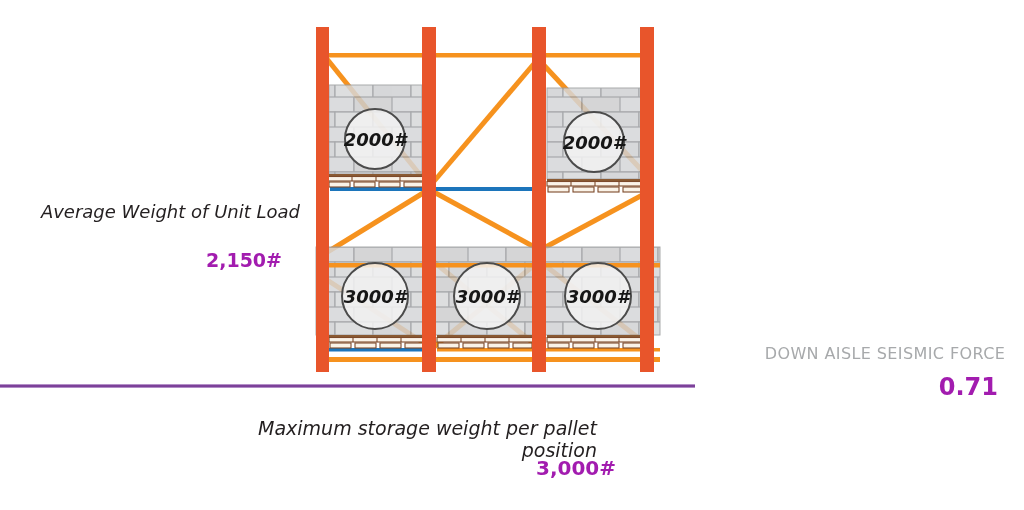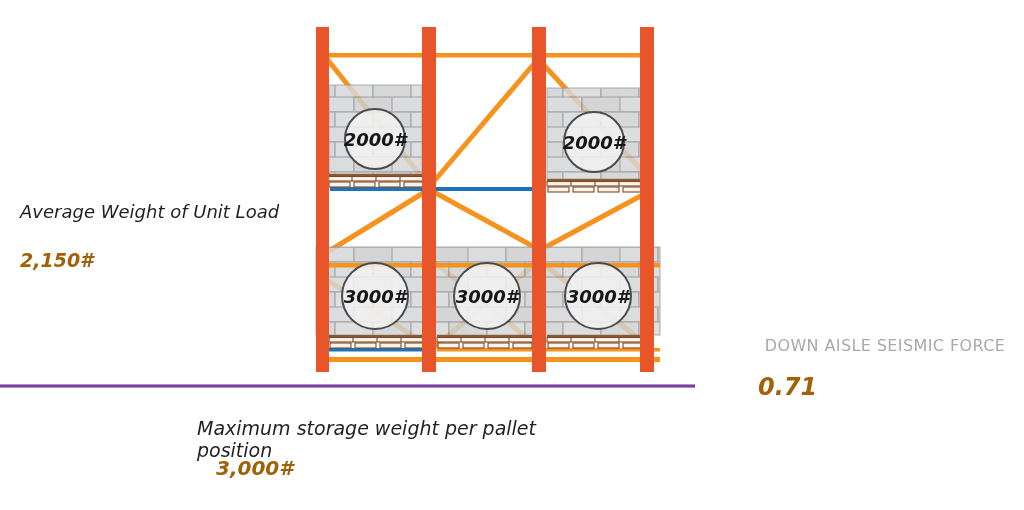--- a/index.html
+++ b/index.html
@@ -1,25 +1,25 @@
 <!DOCTYPE html>
 <html><head>
 <meta charset="utf-8">
 <style>
   html,body{margin:0;padding:0;background:#ffffff;}
   .canvas{
     position:relative;width:1024px;height:510px;background:#ffffff;overflow:hidden;
     font-family:"DejaVu Sans","Liberation Sans",sans-serif;color:#231F20;
   }
   .abs{position:absolute;}
-  .ann-label{font-style:italic;font-size:18px;text-align:left;color:#231F20;}
-  .ann-value{font-style:italic;font-weight:bold;text-align:left;color:#a16207;}
+  .ann-label{font-style:italic;font-size:18px;text-align:right;color:#231F20;}
+  .ann-value{font-weight:bold;text-align:right;color:#a21caf;}
   .left-label{left:20px;top:201px;width:280px;}
   .left-value{left:20px;top:249px;width:262px;font-size:19px;}
-  .right-label{left:758px;top:336px;width:254px;text-align:center;font-size:16px;
+  .right-label{left:758px;top:344px;width:254px;text-align:center;font-size:16px;
                color:#A7A9AB;letter-spacing:0.4px;font-style:normal;}
   .right-value{left:758px;top:373px;width:240px;font-size:24px;}
   .bottom-label{left:197px;top:417px;width:400px;font-size:19px;}
   .bottom-value{left:216px;top:456px;width:400px;font-size:20px;}
   .baseline{
     left:0;top:384px;width:695px;height:4px;
     background:linear-gradient(to bottom,#dcc8ea 0%,#7C4199 30%,#7C4199 72%,#dcc8ea 100%);
   }
   .rack-svg{left:0;top:0;}
   .load-text{

